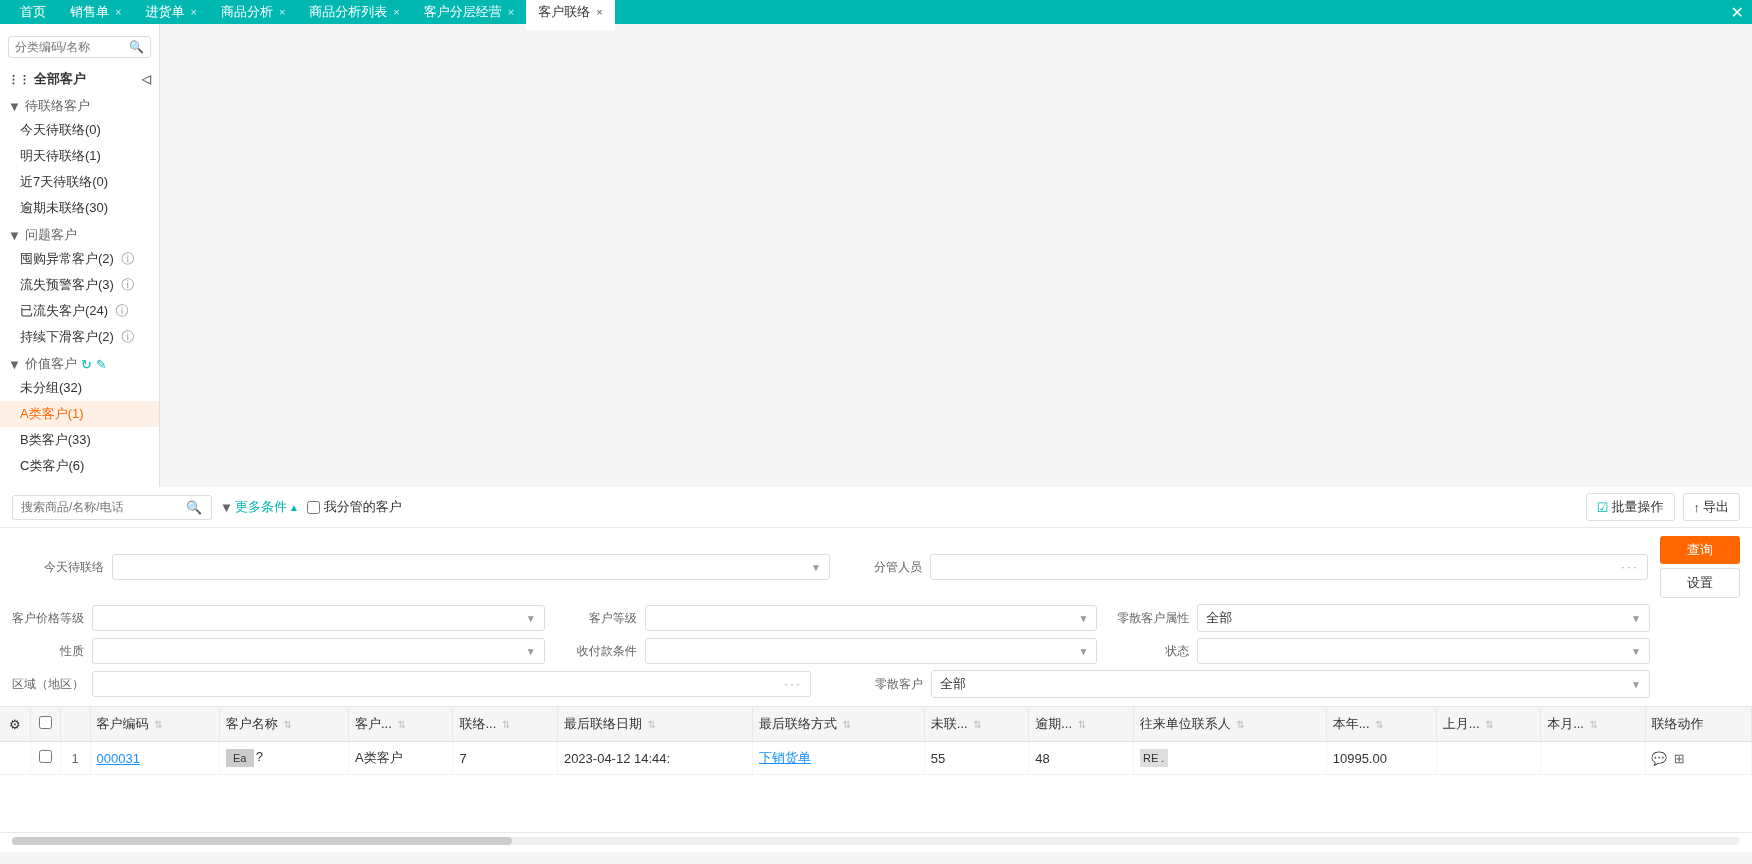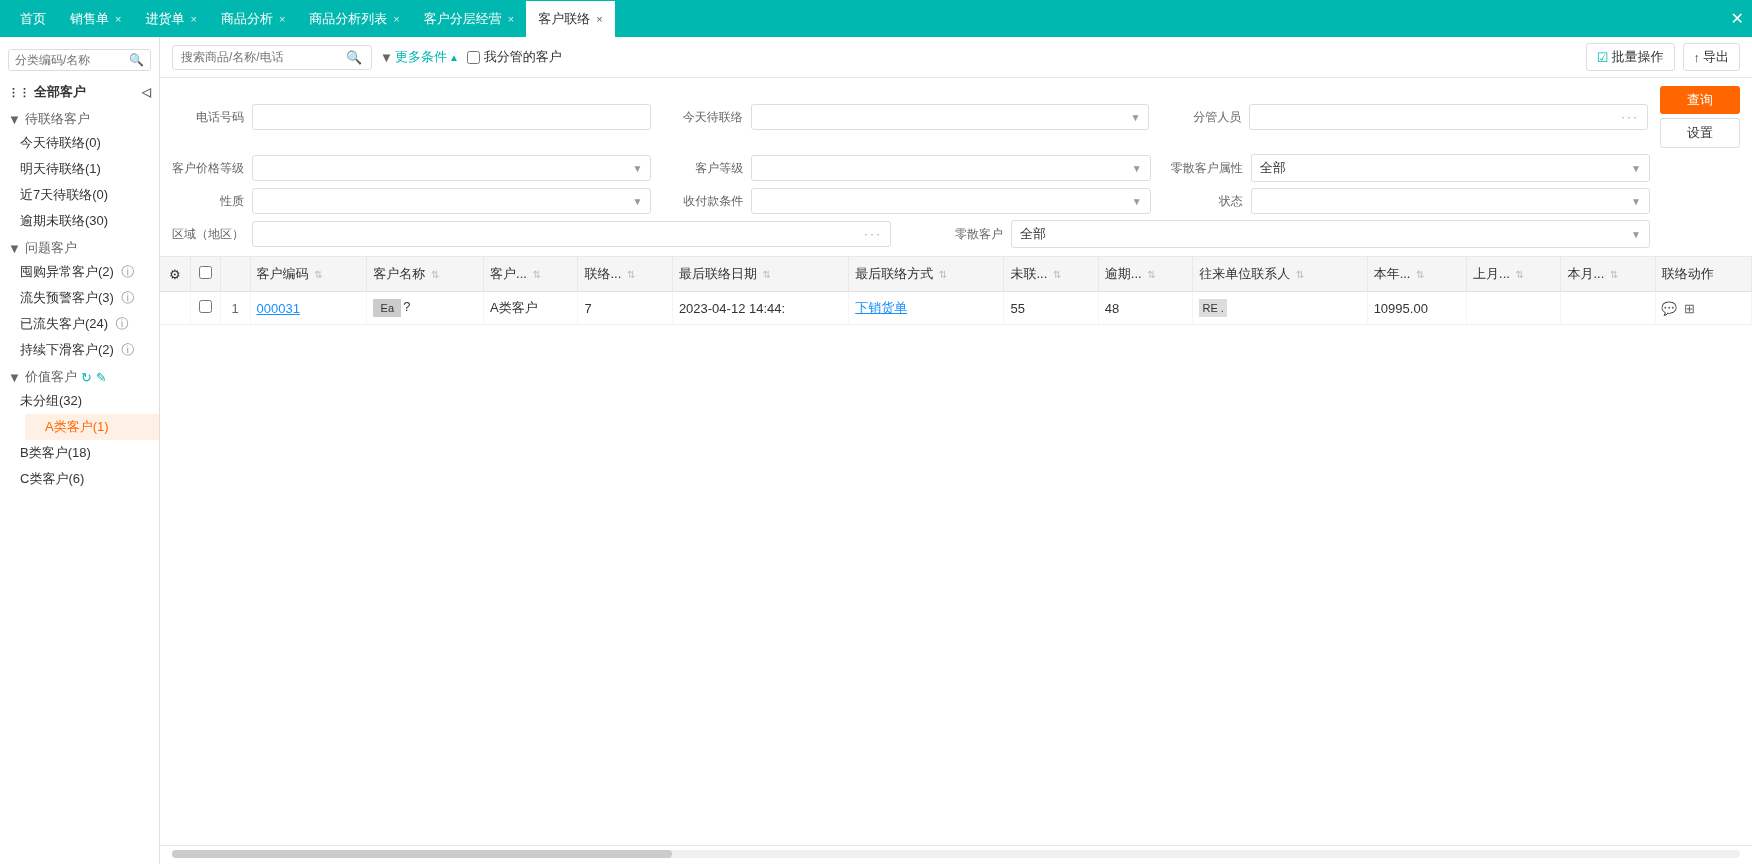--- a/index.html
+++ b/index.html
@@ -2,21 +2,21 @@
 <html><head>
   <meta charset="utf-8">
   <style>
     * { box-sizing: border-box; margin: 0; padding: 0; font-family: "Microsoft YaHei", sans-serif; font-size: 13px; }
     body { background: #f5f5f5; overflow: hidden; width: 1752px; height: 864px; }
 
     
     .top-nav {
       display: flex; align-items: center;
       background: #00b8b0;
-      height: 37px; padding: 0 8px;
+      height: 24px; padding: 0 8px;
       color: white;
     }
     .top-nav .nav-item {
       display: flex; align-items: center;
       padding: 0 12px; height: 36px;
       cursor: pointer; white-space: nowrap;
       font-size: 13px; color: white;
     }
     .nav-item .close-btn {
       margin-left: 6px; font-size: 11px; opacity: 0.8;
@@ -27,21 +27,21 @@
     }
     .nav-item.active .close-btn { color: #333; }
     .nav-home { padding: 0 14px; }
     .top-nav-right {
       margin-left: auto;
       cursor: pointer; font-size: 18px; color: white;
     }
 
     
     .main-layout {
-      display: flex; height: calc(864px - 36px);
+      display: flex; height: calc(864px - 36px); flex-direction: column;
     }
 
     
     .sidebar {
       width: 160px; min-width: 160px;
       background: white;
       border-right: 1px solid #e0e0e0;
       overflow-y: auto;
       padding: 8px 0;
     }
@@ -71,21 +71,21 @@
       color: #666; font-size: 12px;
       cursor: pointer;
     }
     .sidebar-group-label .arrow { margin-right: 4px; }
 
     .sidebar-item {
       padding: 4px 8px 4px 20px;
       color: #333; cursor: pointer;
       font-size: 12px;
     }
-    .sidebar-item.active { background: #fff0e6; color: #ff6600; margin-left: 25px; }
+    .sidebar-item.active { background: #fff0e6; color: #ff6600; }
 
     
     .content-area {
       flex: 1; display: flex; flex-direction: column;
       overflow: hidden;
     }
 
     
     .filter-bar {
       display: flex; align-items: center;
@@ -327,21 +327,21 @@
       <span style="margin-left:4px;color:#00b8b0;cursor:pointer;">↻</span>
       <span style="margin-left:4px;color:#00b8b0;cursor:pointer;">✎</span>
     </div>
     <div class="sidebar-item">
       <span>未分组(32)</span>
     </div>
     <div class="sidebar-item active">
       <span>A类客户(1)</span>
     </div>
     <div class="sidebar-item">
-      <span>B类客户(18)</span>
+      <span>B类客户(33)</span>
     </div>
     <div class="sidebar-item">
       <span>C类客户(6)</span>
     </div>
   </div>
 
   <div class="content-area">
 
     <div class="filter-bar">
       <div class="filter-search">
@@ -365,24 +365,20 @@
         <button class="btn-export">
           <span>↑</span>
           <span>导出</span>
         </button>
       </div>
     </div>
 
     <div class="advanced-filters">
 
       <div class="filter-row">
-        <div class="filter-field">
-          <span class="filter-label">电话号码</span>
-          <div class="filter-input" style="width:220px;"></div>
-        </div>
         <div class="filter-divider"></div>
         <div class="filter-field">
           <span class="filter-label">今天待联络</span>
           <div class="filter-input" style="width:220px;">
             <span></span>
             <span class="arrow">▼</span>
           </div>
         </div>
         <div class="filter-divider"></div>
         <div class="filter-field">

